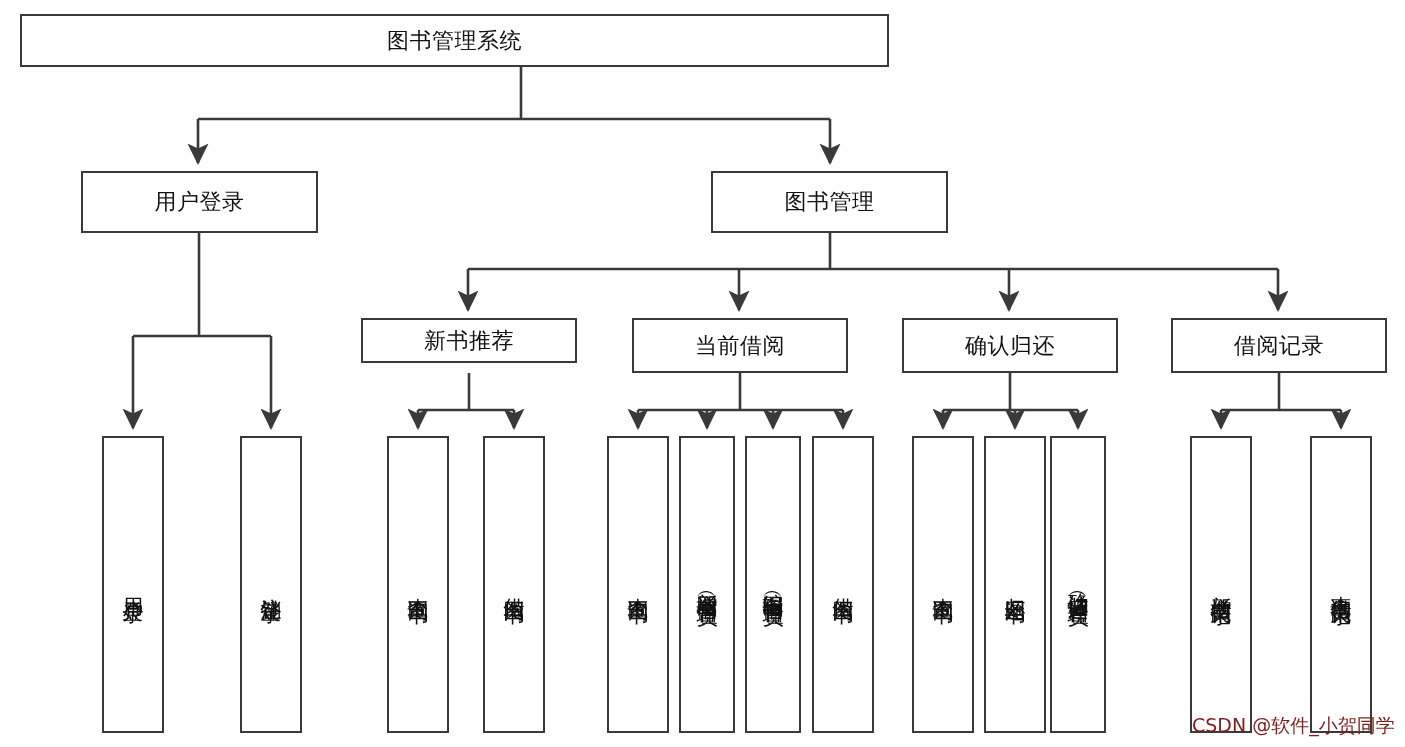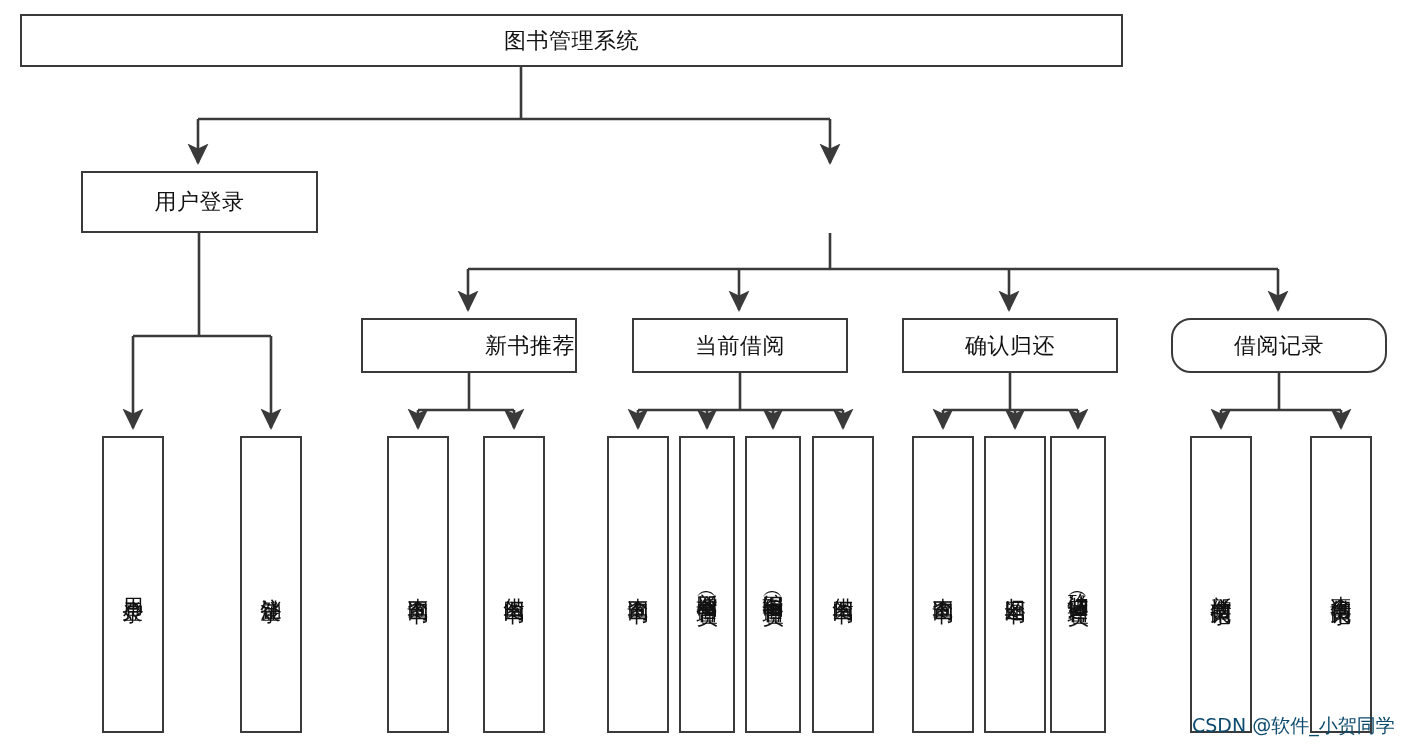--- a/index.html
+++ b/index.html
@@ -58,21 +58,21 @@
     writing-mode: vertical-rl;
     text-orientation: upright;
     font-size: 21px;
     line-height: 1.05;
     letter-spacing: 2px;
     white-space: nowrap;
     max-height: 100%;
   }
   .watermark {
     position: absolute;
-    color: #0c4a6e;
+    color: #7f1d1d;
     font-size: 19px;
     white-space: nowrap;
     user-select: none;
     font-family: "DejaVu Sans", "Liberation Sans", sans-serif;
   }
 </style>
 </head>
 <body>
 
 <div id="canvas">
@@ -120,38 +120,41 @@
       <path d="M 1015 410 L 1015 428" marker-end="url(#arrow)"></path>
       <path d="M 1078 410 L 1078 428" marker-end="url(#arrow)"></path>
 
       <path d="M 1279 373 L 1279 410"></path>
       <path d="M 1221 410 L 1341 410"></path>
       <path d="M 1221 410 L 1221 428" marker-end="url(#arrow)"></path>
       <path d="M 1341 410 L 1341 428" marker-end="url(#arrow)"></path>
     </g>
   </svg>
 
-  <div class="node horiz root" style="left:20px; top:14px; width:1103px; height:53px;">
+  <div class="node horiz root" style="left:20px; top:14px; width:869px; height:53px;">
     <span class="lbl">图书管理系统</span>
   </div>
 
   <div class="node horiz" style="left:81px; top:171px; width:237px; height:62px;">
     <span class="lbl">用户登录</span>
   </div>
-
-  <div class="node horiz" style="left:361px; top:318px; width:216px; height:55px;justify-content:flex-end;">
+  <div class="node horiz" style="left:711px; top:171px; width:237px; height:62px;">
+    <span class="lbl">图书管理</span>
+  </div>
+
+  <div class="node horiz" style="left:361px; top:318px; width:216px; height:45px;">
     <span class="lbl">新书推荐</span>
   </div>
   <div class="node horiz" style="left:632px; top:318px; width:216px; height:55px;">
     <span class="lbl">当前借阅</span>
   </div>
   <div class="node horiz" style="left:902px; top:318px; width:216px; height:55px;">
     <span class="lbl">确认归还</span>
   </div>
-  <div class="node horiz" style="left:1171px; top:318px; width:216px; height:55px;border-radius:20px;">
+  <div class="node horiz" style="left:1171px; top:318px; width:216px; height:55px;">
     <span class="lbl">借阅记录</span>
   </div>
 
   <div class="node vert" style="left:102px; top:436px; width:62px; height:297px;">
     <span class="lbl">用户登录</span>
   </div>
   <div class="node vert" style="left:240px; top:436px; width:62px; height:297px;">
     <span class="lbl">注销登录</span>
   </div>
 

